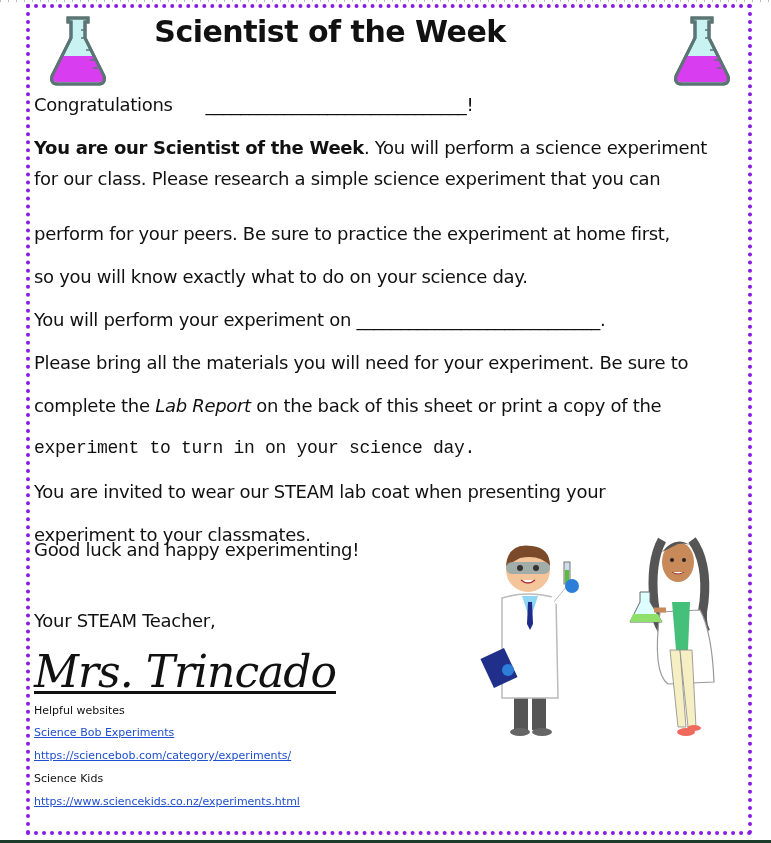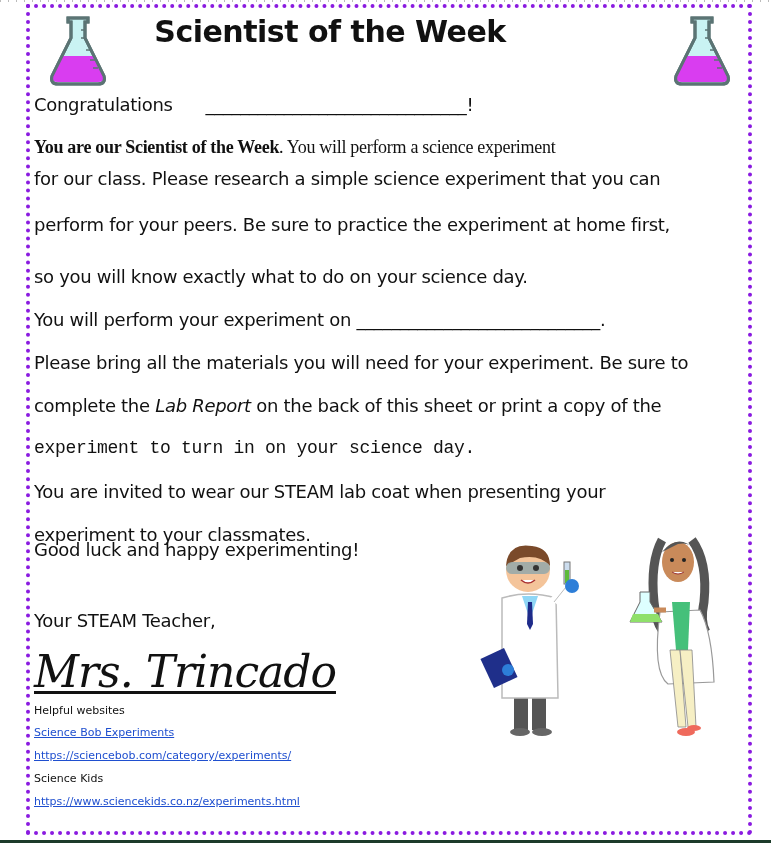--- a/index.html
+++ b/index.html
@@ -71,25 +71,25 @@
 </svg>
 
 <div class="title">Scientist of the Week</div>
 
 <div class="line" style="top:94px;">
   <span>Congratulations</span>
   <span style="display:inline-block;width:22px;"></span>
   <span>______________________________!</span>
 </div>
 
-<div class="line" style="top:137px;font-family:Liberation Serif, serif;">
+<div class="line" style="top:137px;">
   <span class="bold">You are our Scientist of the Week</span><span>. You will perform a science experiment</span>
 </div>
 <div class="line" style="top:168px;text-align:center;">for our class. Please research a simple science experiment that you can</div>
-<div class="line" style="top:214px;">perform for your peers. Be sure to practice the experiment at home first,</div>
+<div class="line" style="top:223px;">perform for your peers. Be sure to practice the experiment at home first,</div>
 <div class="line" style="top:266px;">so you will know exactly what to do on your science day.</div>
 <div class="line" style="top:309px;">You will perform your experiment on ____________________________.</div>
 <div class="line" style="top:352px;">Please bring all the materials you will need for your experiment. Be sure to</div>
 <div class="line" style="top:395px;">
   <span>complete the </span><i>Lab Report</i><span> on the back of this sheet or print a copy of the</span>
 </div>
 <div class="line" style="top:438px;font-family:Liberation Mono, monospace;">experiment to turn in on your science day.</div>
 <div class="line" style="top:481px;">You are invited to wear our STEAM lab coat when presenting your</div>
 <div class="line" style="top:524px;">experiment to your classmates.</div>
 <div class="line" style="top:539px;">Good luck and happy experimenting!</div>

